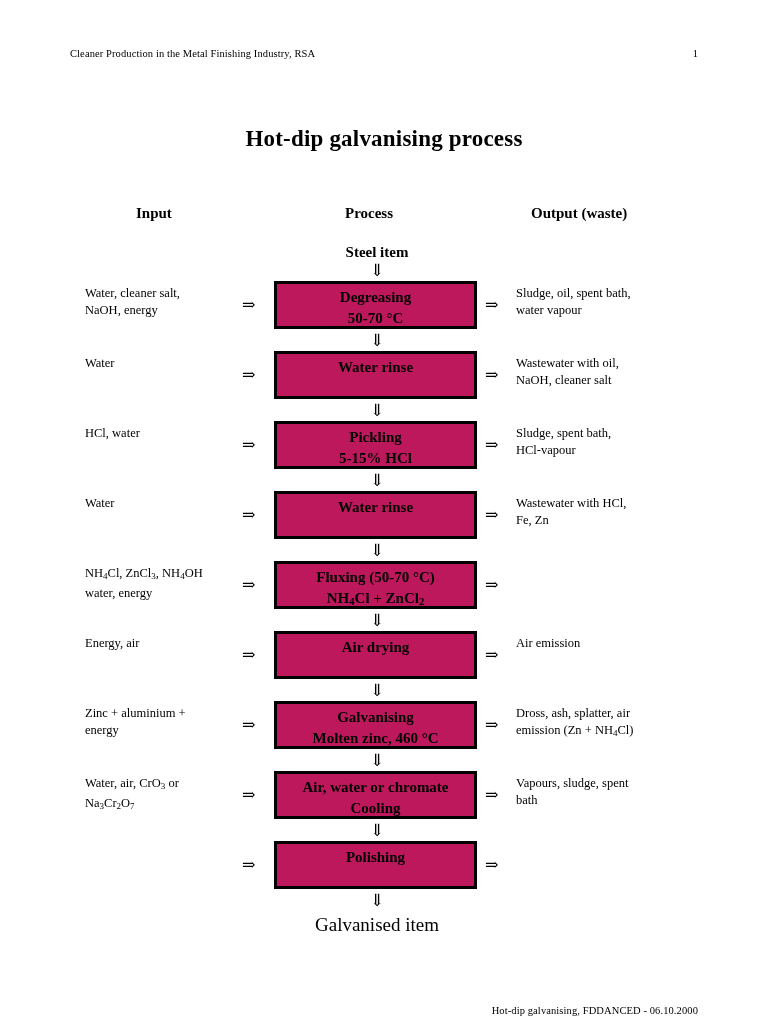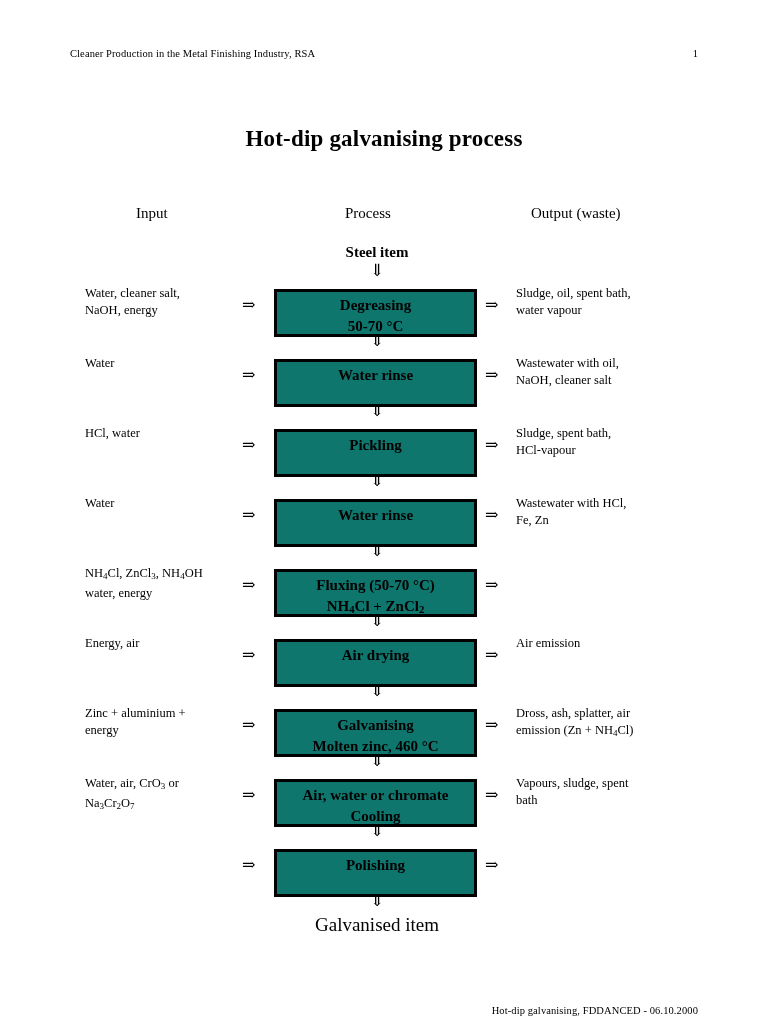--- a/index.html
+++ b/index.html
@@ -63,21 +63,21 @@
   .col-headers {
     position: absolute;
     left: 0;
     right: 0;
     top: 205px;
     height: 20px;
   }
   .col-headers span {
     position: absolute;
     font-size: 15px;
-    font-weight: normal;
+    font-weight: bold;
     white-space: nowrap;
   }
   .ch-input   { left: 136px; }
   .ch-process { left: 345px; }
   .ch-output  { left: 531px; }
 
   
   .flow {
     position: absolute;
     left: 0;
@@ -116,24 +116,23 @@
     padding-left: 48px;
   }
 
   .box {
     position: absolute;
     left: 274px;
     width: 203px;
     height: 48px;
     box-sizing: border-box;
     border: 3px solid #000000;
-    background: #0f766e;
+    background: #be185d;
     text-align: center;
     padding-top: 3px;
-    margin-top: 8px;
   }
   .box .ln {
     font-size: 15px;
     font-weight: bold;
     line-height: 21px;
     white-space: nowrap;
   }
 
   .side {
     position: absolute;
@@ -203,20 +202,21 @@
         </div>
         <div class="harrow harrow-out">⇒</div>
         <div class="side side-out">Wastewater with oil,<br>NaOH, cleaner salt</div>
       </div>
       <div class="vconn">⇓</div>
       <div class="row">
         <div class="side side-in">HCl, water</div>
         <div class="harrow harrow-in">⇒</div>
         <div class="box">
           <div class="ln">Pickling</div>
+          <div class="ln">5-15% HCl</div>
         </div>
         <div class="harrow harrow-out">⇒</div>
         <div class="side side-out">Sludge, spent bath,<br>HCl-vapour</div>
       </div>
       <div class="vconn">⇓</div>
       <div class="row">
         <div class="side side-in">Water</div>
         <div class="harrow harrow-in">⇒</div>
         <div class="box">
           <div class="ln">Water rinse</div>

